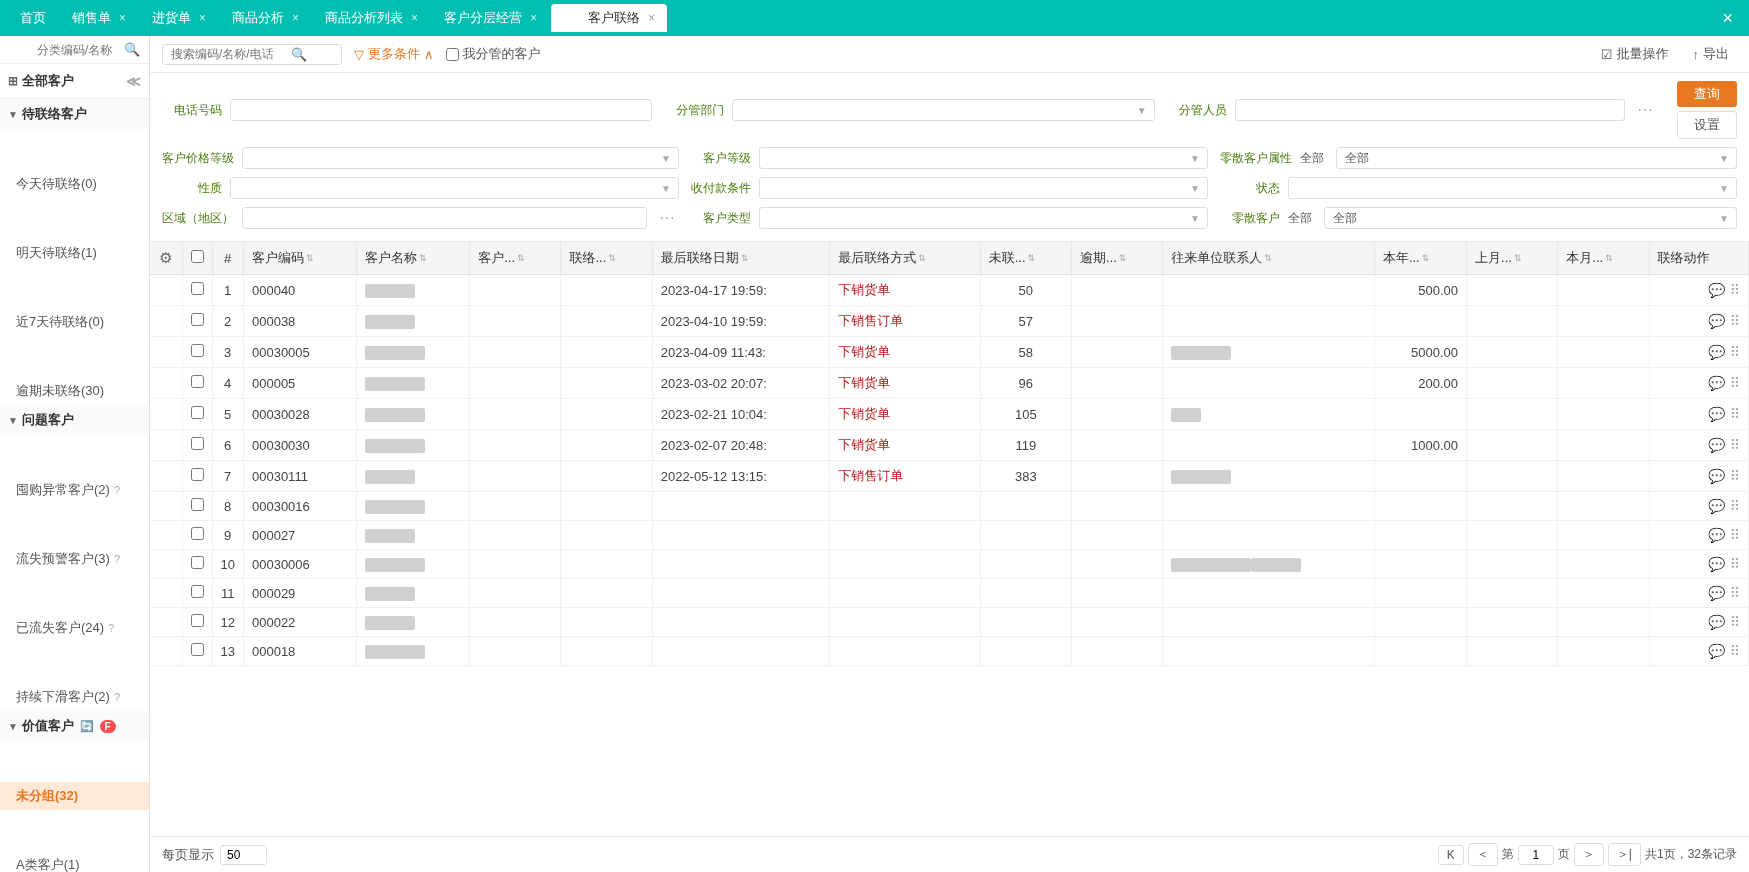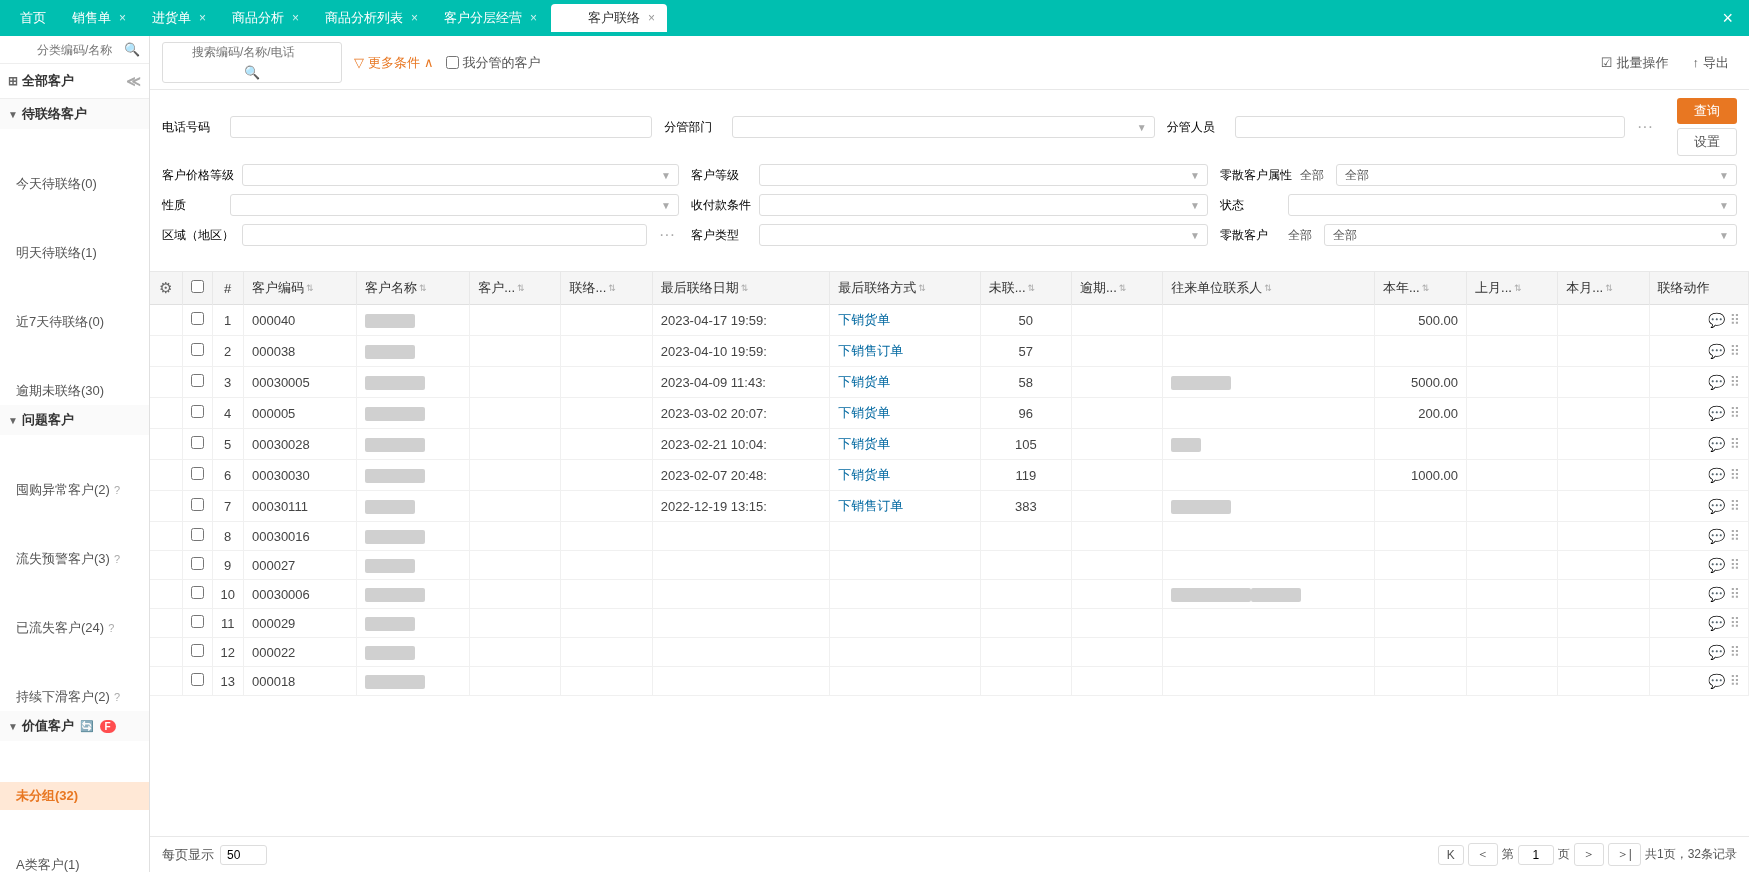--- a/index.html
+++ b/index.html
@@ -134,23 +134,22 @@
       align-items: center;
       gap: 12px;
       flex-shrink: 0;
     }
     .filter-search-box {
       display: flex;
       align-items: center;
       border: 1px solid #ddd;
       border-radius: 3px;
       padding: 2px 8px;
-      gap: 6px;
+      gap: 0;
       min-width: 180px;
-      flex-direction: column;
     }
     .filter-search-box input {
       border: none;
       outline: none;
       font-size: 12px;
       color: #999;
       width: 120px;
     }
     .filter-search-box .search-icon { color: #aaa; }
     .more-conditions {
@@ -191,32 +190,33 @@
       border-bottom: 1px solid #e8e8e8;
       padding: 8px 12px;
       flex-shrink: 0;
     }
     .filter-row {
       display: flex;
       align-items: center;
       gap: 12px;
       margin-bottom: 8px;
     }
-    .filter-row:last-child { margin-bottom: 17px; }
+    .filter-row:last-child { margin-bottom: 4px; }
     .filter-field {
       display: flex;
       align-items: center;
       flex: 1;
       gap: 8px;
     }
     .filter-label {
-      color: #000000;
+      color: #4d7c0f;
       font-size: 12px;
       white-space: nowrap;
       min-width: 60px;
+      text-align: right;
     }
     .filter-input {
       flex: 1;
       border: 1px solid #ddd;
       border-radius: 3px;
       padding: 3px 24px 3px 8px;
       font-size: 12px;
       color: #555;
       outline: none;
       position: relative;
@@ -322,21 +322,21 @@
       border-bottom: 1px solid #f0f0f0;
     }
     tbody td {
       padding: 6px 8px;
       color: #444;
       white-space: nowrap;
       border-right: 1px solid #f0f0f0;
     }
     tbody td.center { text-align: center; }
     tbody td.num { text-align: right; }
-    .link-text { color: #0369a1; cursor: pointer; text-decoration: none; }
+    .link-text { color: #b91c1c; cursor: pointer; text-decoration: none; }
     .blurred-text {
       display: inline-block;
       background: #d0d0d0;
       border-radius: 2px;
       color: transparent;
       font-size: 11px;
       height: 14px;
       vertical-align: middle;
     }
     .action-icons {
@@ -882,21 +882,21 @@
     </td>
   </tr>
             <tr>
     <td class="center"></td>
     <td class="center"><input type="checkbox" style=""></td>
     <td class="center">7</td>
     <td>00030111</td>
     <td><span class="blurred-text" style="width:50px">&nbsp;</span></td>
     <td></td>
     <td></td>
-    <td>2022-12-19 13:15:</td>
+    <td>2022-05-12 13:15:</td>
     <td><a class="link-text">下销售订单</a></td>
     <td class="center">383</td>
     <td class="center"></td>
     <td><span class="blurred-text" style="width:60px">&nbsp;</span></td>
     <td class="num"></td>
     <td class="num"></td>
     <td class="num"></td>
     <td>
       <div class="action-icons">
         <span class="action-icon" title="联络">💬</span>

